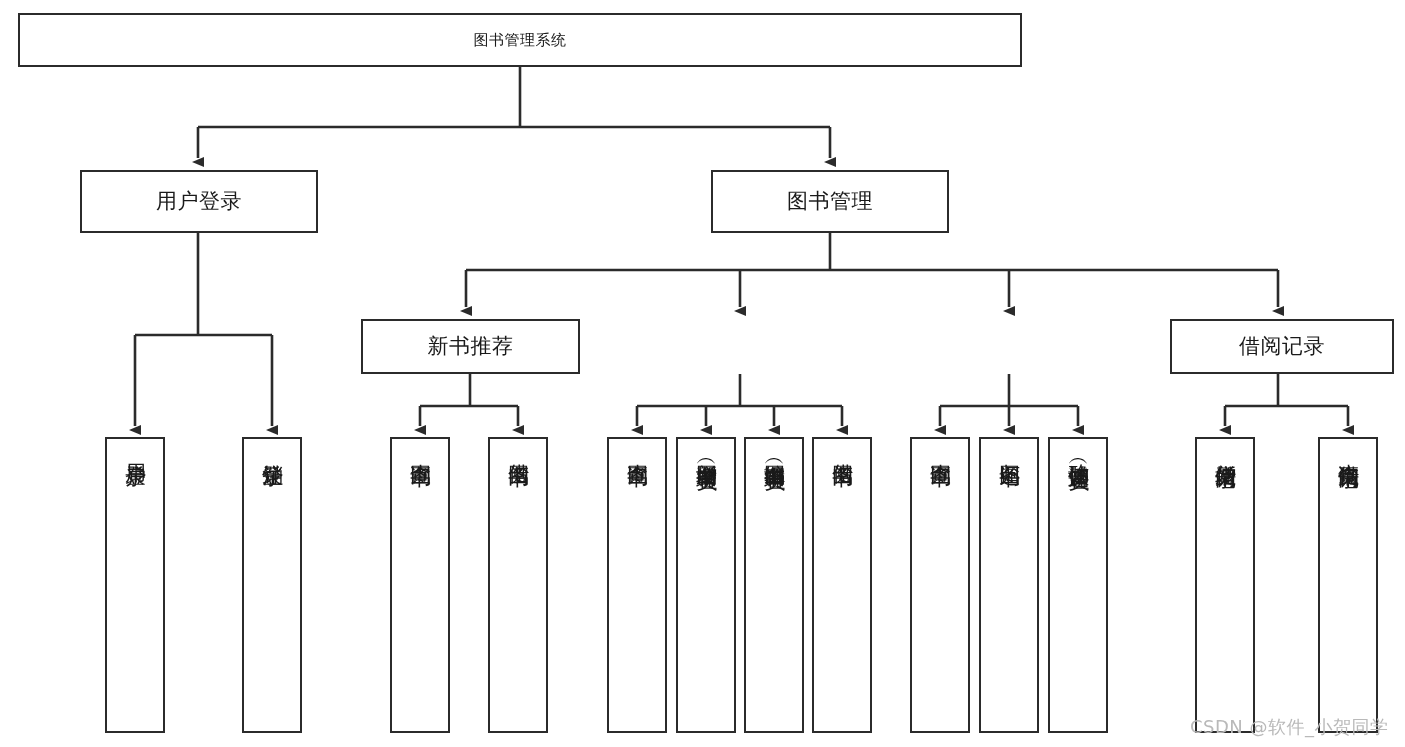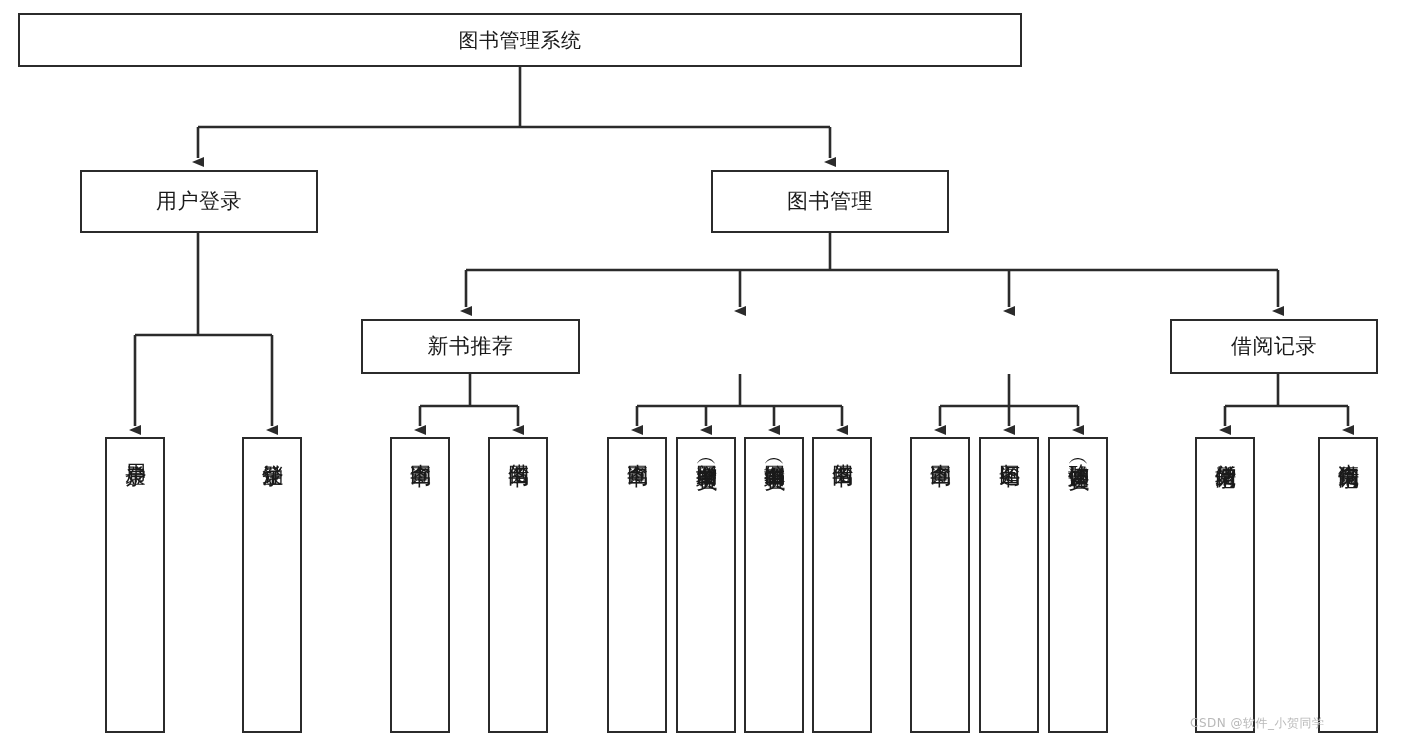--- a/index.html
+++ b/index.html
@@ -41,40 +41,40 @@
     line-height: 1.12;
     text-align: center;
     letter-spacing: 0.5px;
     white-space: nowrap;
   }
   
   .node.horiz .node-label {
     font-size: 21px;
   }
   .node.root .node-label {
-    font-size: 20px;
+    font-size: 15px;
   }
   
   .node.vert {
     align-items: flex-start;
     padding-top: 8px;
   }
   .node.vert .node-label {
     writing-mode: vertical-rl;
     text-orientation: upright;
     font-size: 21px;
     line-height: 1.02;
     letter-spacing: 1px;
     white-space: nowrap;
     text-align: left;
   }
   .watermark {
     position: absolute;
     color: #b9b9b9;
-    font-size: 12px;
+    font-size: 18px;
     letter-spacing: 0.5px;
     white-space: nowrap;
     z-index: 6;
     font-family: "DejaVu Sans", "Liberation Sans", sans-serif;
   }
 </style>
 </head>
 <body>
 
 <div id="diagram-root">
@@ -138,21 +138,21 @@
   <div class="node horiz" style="left:80px; top:170px; width:238px; height:63px;">
     <span class="node-label">用户登录</span>
   </div>
   <div class="node horiz" style="left:711px; top:170px; width:238px; height:63px;">
     <span class="node-label">图书管理</span>
   </div>
 
   <div class="node horiz" style="left:361px; top:319px; width:219px; height:55px;">
     <span class="node-label">新书推荐</span>
   </div>
-  <div class="node horiz" style="left:1170px; top:319px; width:208px; height:55px;">
+  <div class="node horiz" style="left:1170px; top:319px; width:224px; height:55px;">
     <span class="node-label">借阅记录</span>
   </div>
 
   <div class="node vert" style="left:105px; top:437px; width:60px; height:296px;">
     <span class="node-label">用户登录</span>
   </div>
   <div class="node vert" style="left:242px; top:437px; width:60px; height:296px;">
     <span class="node-label">注销登录</span>
   </div>
 

